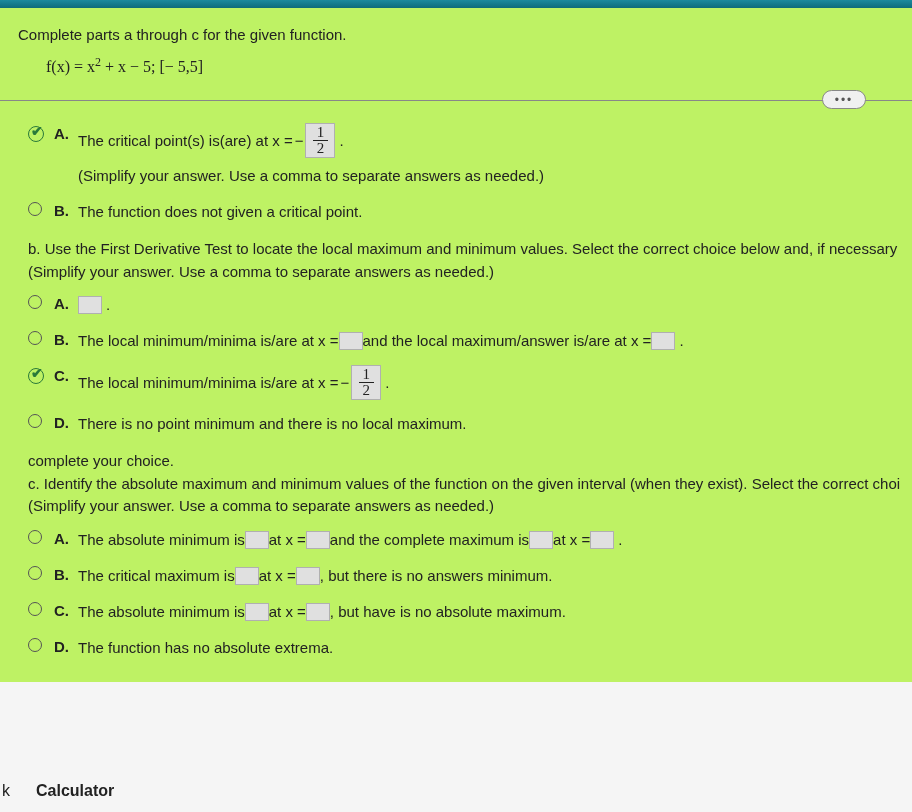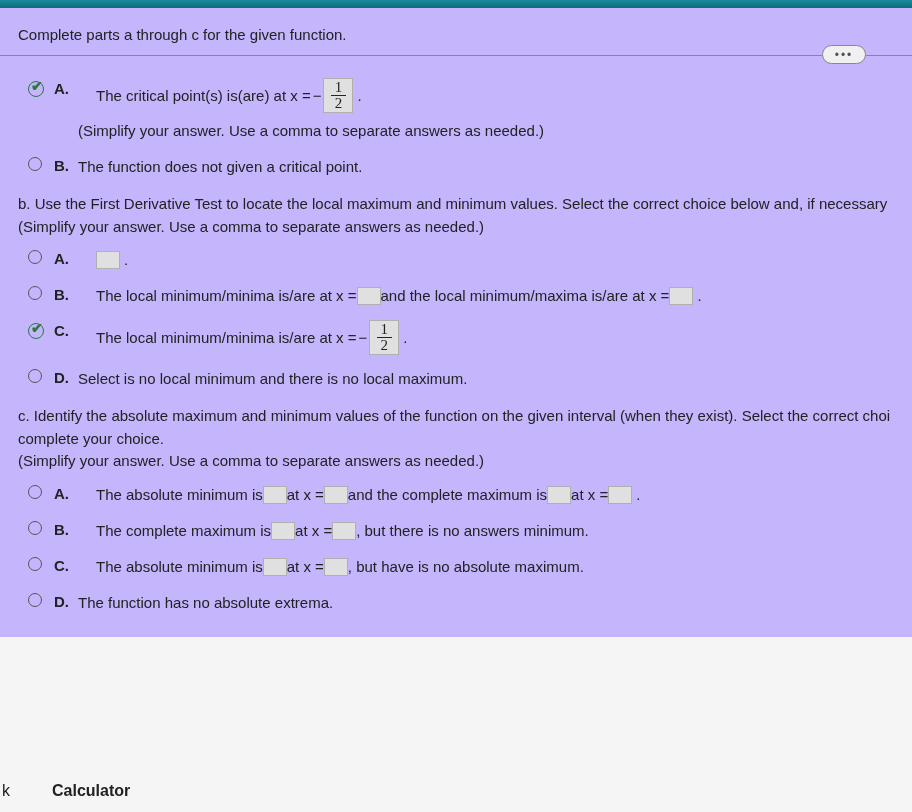--- a/index.html
+++ b/index.html
@@ -14,21 +14,21 @@
       background: #f5f5f5;
       width: 912px;
       height: 812px;
       position: relative;
     }
     .top-bar {
       height: 8px;
       background: linear-gradient(to bottom, #1a8a9e, #0d6b7a);
     }
     .content {
-      background: #c4b5fd;
+      background: #bef264;
       padding: 18px 10px 10px 18px;
       position: relative;
     }
     .question-intro {
       margin-bottom: 12px;
     }
     .function-def {
       margin-left: 28px;
       margin-top: 10px;
       margin-bottom: 24px;
@@ -142,21 +142,21 @@
       margin: 0 2px;
     }
     .frac .num {
       padding: 0 4px;
     }
     .frac .den {
       border-top: 1px solid #222;
       padding: 0 4px;
     }
     .part-intro {
-      margin: 14px 0 10px 0;
+      margin: 14px 0 10px 10px;
       line-height: 1.5;
     }
     .sup {
       vertical-align: super;
       font-size: 0.75em;
     }
     .footer {
       position: absolute;
       bottom: 12px;
       left: 0;
@@ -168,32 +168,34 @@
     .footer .k {
       width: 30px;
       text-align: left;
       padding-left: 2px;
       font-weight: normal;
     }
     .inline-align {
       display: inline-flex;
       align-items: center;
       vertical-align: middle;
-      margin-left: 18px;
     }
   </style>
 </head>
 <body>
 
 <div class="top-bar"></div>
 
 <div class="content">
 
   <div class="question-intro">Complete parts a through c for the given function.</div>
 
+  <div class="function-def">
+    <span>f(x) = x</span><span class="sup">2</span><span> + x − 5; [− 5,5]</span>
+  </div>
 
   <div style="position:relative;">
     <hr class="divider-line">
     <div class="ellipsis-pill">•••</div>
   </div>
 
   <div class="section">
 
     <div class="choice-row">
       <div class="radio-holder"><span class="radio-checked"></span></div>
@@ -234,21 +236,21 @@
       <span style="margin-left:4px;">.</span>
     </div>
   </div>
 
   <div class="choice-row">
     <div class="radio-holder"><span class="radio-empty"></span></div>
     <div class="letter">B.</div>
     <div class="choice-content inline-align">
       <span>The local minimum/minima is/are at x = </span>
       <span class="empty-box"></span>
-      <span> and the local minimum/maxima is/are at x = </span>
+      <span> and the local maximum/answer is/are at x = </span>
       <span class="empty-box"></span>
       <span style="margin-left:4px;">.</span>
     </div>
   </div>
 
   <div class="choice-row">
     <div class="radio-holder"><span class="radio-checked"></span></div>
     <div class="letter">C.</div>
     <div class="choice-content">
       <div class="inline-align">
@@ -261,26 +263,26 @@
           </span>
         </span>
         <span style="margin-left:4px;">.</span>
       </div>
     </div>
   </div>
 
   <div class="choice-row">
     <div class="radio-holder"><span class="radio-empty"></span></div>
     <div class="letter">D.</div>
-    <div class="choice-content">Select is no local minimum and there is no local maximum.</div>
+    <div class="choice-content">There is no point minimum and there is no local maximum.</div>
   </div>
 
   <div class="part-intro">
+    <div>complete your choice.</div>
     <div>c. Identify the absolute maximum and minimum values of the function on the given interval (when they exist). Select the correct choi</div>
-    <div>complete your choice.</div>
     <div>(Simplify your answer. Use a comma to separate answers as needed.)</div>
   </div>
 
   <div class="choice-row">
     <div class="radio-holder"><span class="radio-empty"></span></div>
     <div class="letter">A.</div>
     <div class="choice-content inline-align">
       <span>The absolute minimum is </span>
       <span class="empty-box"></span>
       <span> at x = </span>
@@ -290,21 +292,21 @@
       <span> at x = </span>
       <span class="empty-box"></span>
       <span style="margin-left:4px;">.</span>
     </div>
   </div>
 
   <div class="choice-row">
     <div class="radio-holder"><span class="radio-empty"></span></div>
     <div class="letter">B.</div>
     <div class="choice-content inline-align">
-      <span>The complete maximum is </span>
+      <span>The critical maximum is </span>
       <span class="empty-box"></span>
       <span> at x = </span>
       <span class="empty-box"></span>
       <span>, but there is no answers minimum.</span>
     </div>
   </div>
 
   <div class="choice-row">
     <div class="radio-holder"><span class="radio-empty"></span></div>
     <div class="letter">C.</div>
@@ -320,14 +322,14 @@
   <div class="choice-row">
     <div class="radio-holder"><span class="radio-empty"></span></div>
     <div class="letter">D.</div>
     <div class="choice-content">The function has no absolute extrema.</div>
   </div>
 
 </div>
 
 <div class="footer">
   <span class="k">k</span>
-  <span style="margin-left:22px;">Calculator</span>
+  <span style="margin-left:6px;">Calculator</span>
 </div>
 
 </body></html>

